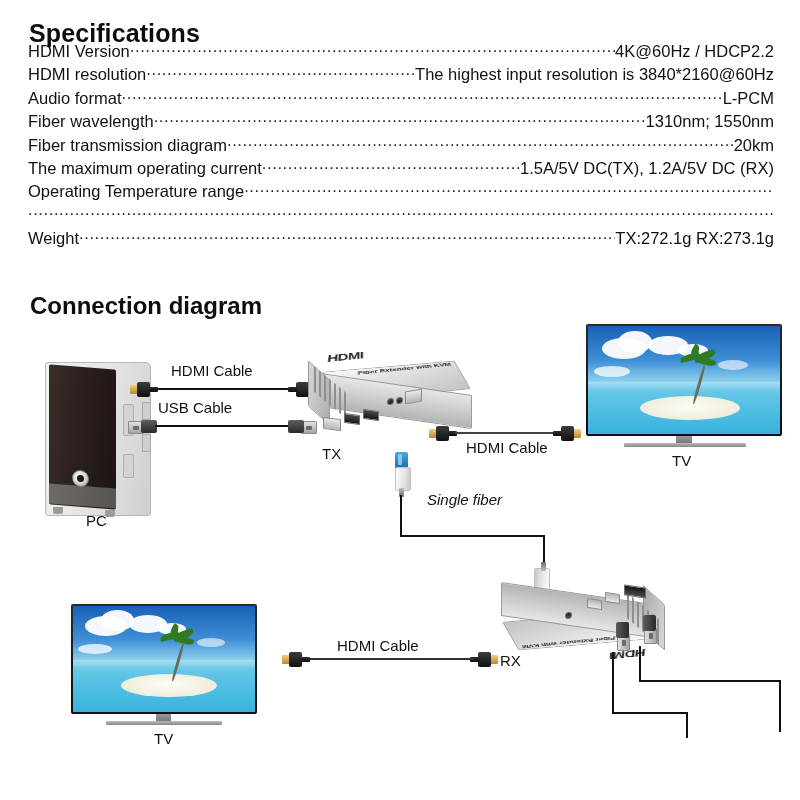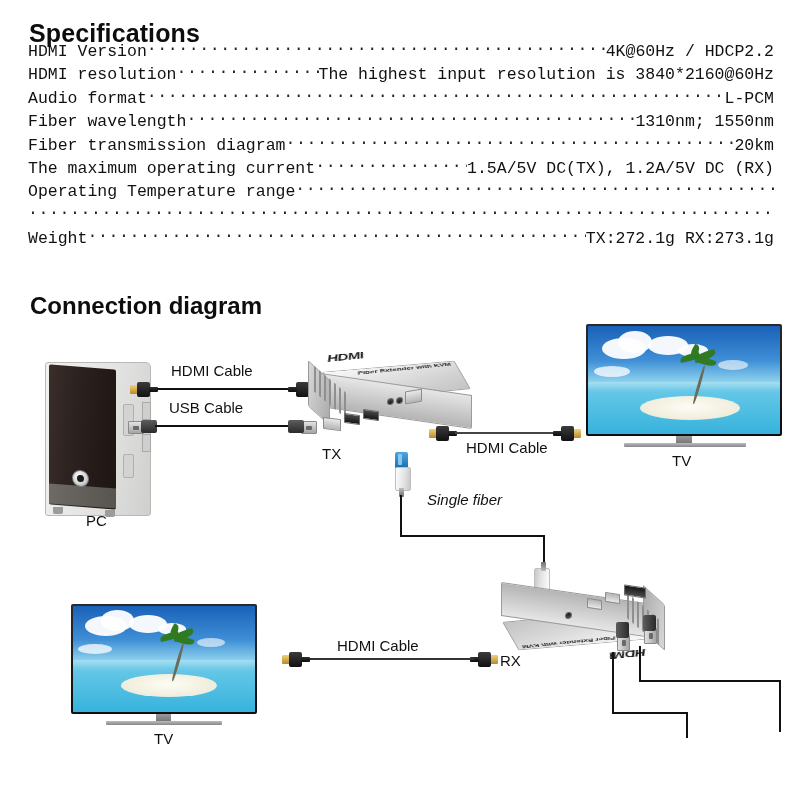--- a/index.html
+++ b/index.html
@@ -5,21 +5,21 @@
   html,body{margin:0;padding:0;background:#fff;}
   body{width:800px;height:800px;position:relative;overflow:hidden;
        font-family:"Liberation Sans",sans-serif;color:#111;}
 
   
   #specs-section{position:absolute;left:0;top:0;width:800px;height:262px;}
   #spec-heading{position:absolute;left:29px;top:2px;font-size:25px;font-weight:bold;
                 letter-spacing:.1px;color:#0d0d0d;}
   #spec-list{position:absolute;left:28px;top:40px;width:746px;}
   .spec-row{display:flex;align-items:baseline;width:100%;font-size:16.5px;
-            line-height:23.4px;height:23.4px;color:#111;white-space:nowrap;font-family:Liberation Mono, monospace;}
+            line-height:23.4px;height:23.4px;color:#111;white-space:nowrap;}
   .spec-label{flex:0 0 auto;}
   .spec-dots{flex:1 1 auto;overflow:hidden;margin:0 0px;position:relative;
              height:16px;}
   .spec-dots::after{content:"............................................................"
     "............................................................"
     "............................................................";
     position:absolute;left:0;top:-6px;font-size:16.5px;letter-spacing:.6px;
     color:#222;white-space:nowrap;}
   .spec-value{flex:0 0 auto;text-align:right;}
 
@@ -217,21 +217,21 @@
     </div>
     <div class="usb-grip"></div>
   </div>
   <div class="wire h" style="left:155px;top:163px;width:140px;"></div>
   <div class="usb-conn flip" style="left:288px;top:158px;">
     <div class="usb-shell">
       <div class="usb-mark"></div>
     </div>
     <div class="usb-grip"></div>
   </div>
-  <div class="lbl" style="left:169px;top:137px;">USB Cable</div>
+  <div class="lbl" style="left:158px;top:137px;">USB Cable</div>
 
   <div class="box" id="tx-box" style="left:305px;top:78px;">
     <div class="box-top"></div>
     <div class="box-front"></div>
     <div class="box-left"></div>
     <div class="vents">
       <div class="vent" style="left:0px;"></div>
       <div class="vent" style="left:5px;"></div>
       <div class="vent" style="left:10px;"></div>
       <div class="vent" style="left:15px;"></div>

